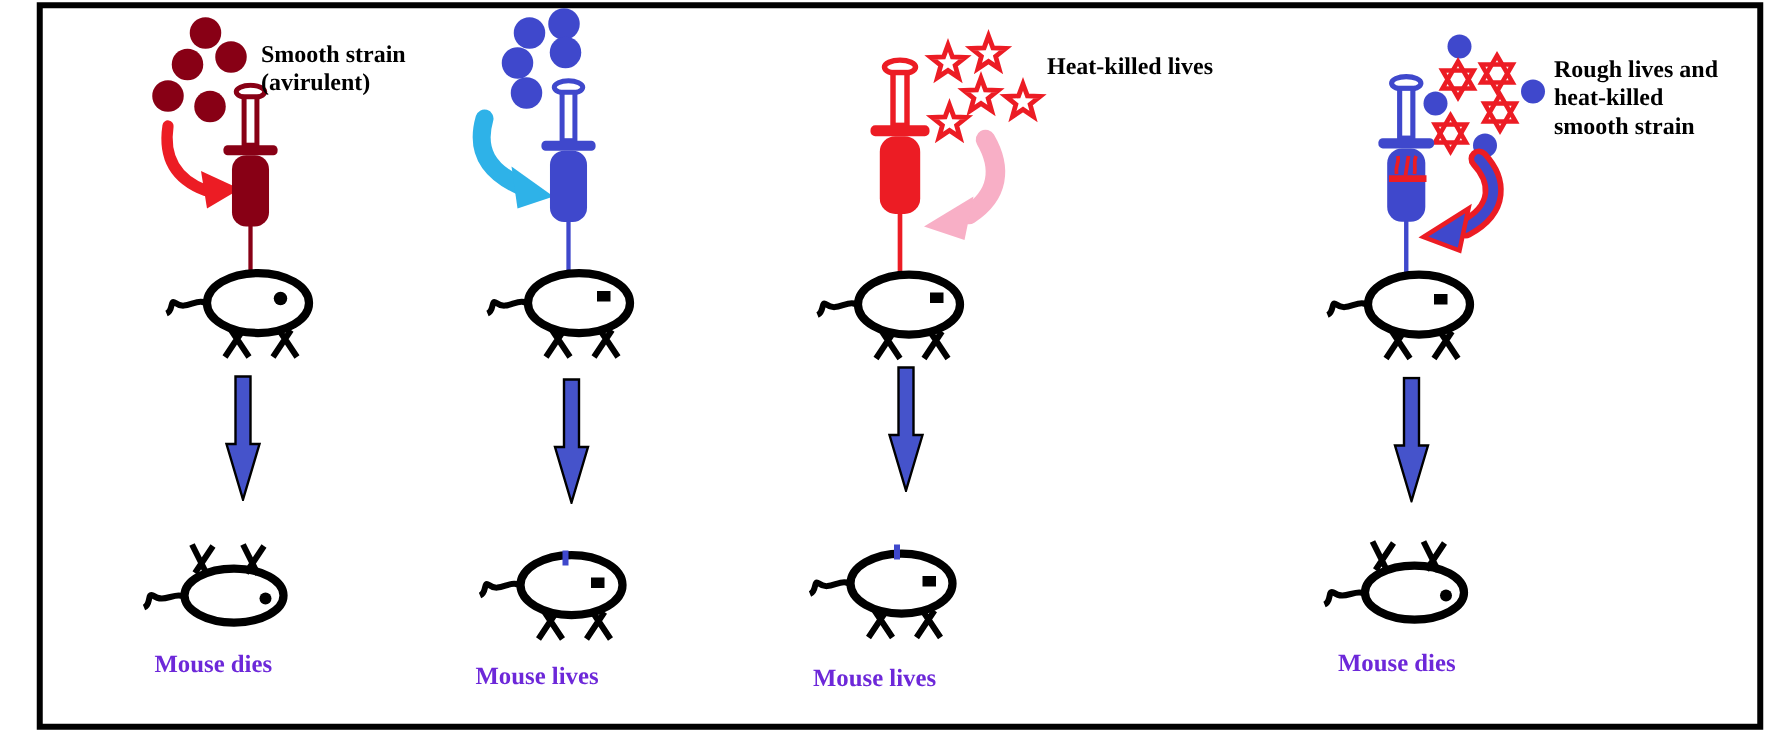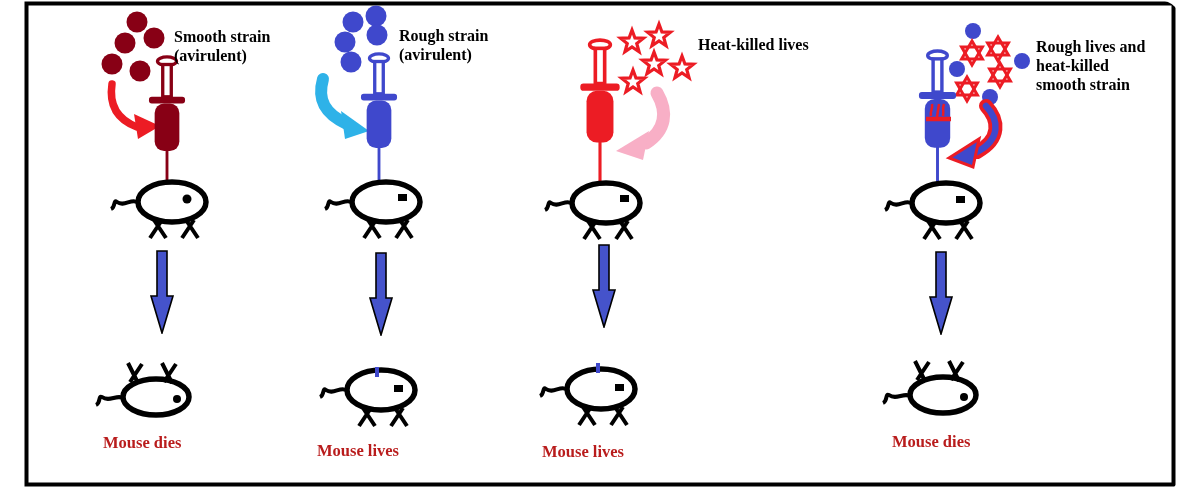--- a/index.html
+++ b/index.html
@@ -1,21 +1,21 @@
 <!DOCTYPE html>
 <html><head>
 <meta charset="utf-8">
 <style>
   html,body{margin:0;padding:0;background:#fff;}
   .stage{position:relative;width:1181px;height:493px;background:#ffffff;overflow:hidden;
-         font-family:"Liberation Serif",serif;border-radius:22px;}
+         font-family:"Liberation Serif",serif;}
   .stage svg.art{position:absolute;left:0;top:0;}
   .lbl{position:absolute;font-weight:bold;font-size:16px;line-height:19px;color:#000;}
   .lbl span{display:block;white-space:nowrap;}
-  .result{position:absolute;font-weight:bold;font-size:16.5px;color:#b91c1c;white-space:nowrap;}
+  .result{position:absolute;font-weight:bold;font-size:16.5px;color:#6d28d9;white-space:nowrap;}
 </style>
 </head>
 <body>
 
 <div class="stage">
 
   <svg class="art" width="1181" height="493" viewBox="0 0 1181 493" xmlns="http://www.w3.org/2000/svg">
     <defs>
       <symbol id="syringe" viewBox="0 0 44 140">
         <ellipse cx="22" cy="6.5" rx="10" ry="4.5" fill="#fff" stroke="currentColor" stroke-width="3.5"></ellipse>
@@ -135,24 +135,20 @@
       <rect x="956" y="196" width="9" height="7" fill="#000"></rect>
       <use href="#down-arrow" x="927" y="251" width="28" height="84" fill="currentColor" color="#4553CB"></use>
       <use href="#mouse-dead" x="879" y="353" width="120" height="66"></use>
     </g>
   </svg>
 
   <div class="lbl" style="left:174px;top:27px">
     <span>Smooth strain</span>
     <span>(avirulent)</span>
   </div>
-  <div class="lbl" style="left:399px;top:26px">
-    <span>Rough strain</span>
-    <span>(avirulent)</span>
-  </div>
   <div class="lbl" style="left:698px;top:35px">
     <span>Heat-killed lives</span>
   </div>
   <div class="lbl" style="left:1036px;top:37px">
     <span>Rough lives and</span>
     <span>heat-killed</span>
     <span>smooth strain</span>
   </div>
 
   <div class="result" style="left:103px;top:433px">Mouse dies</div>

